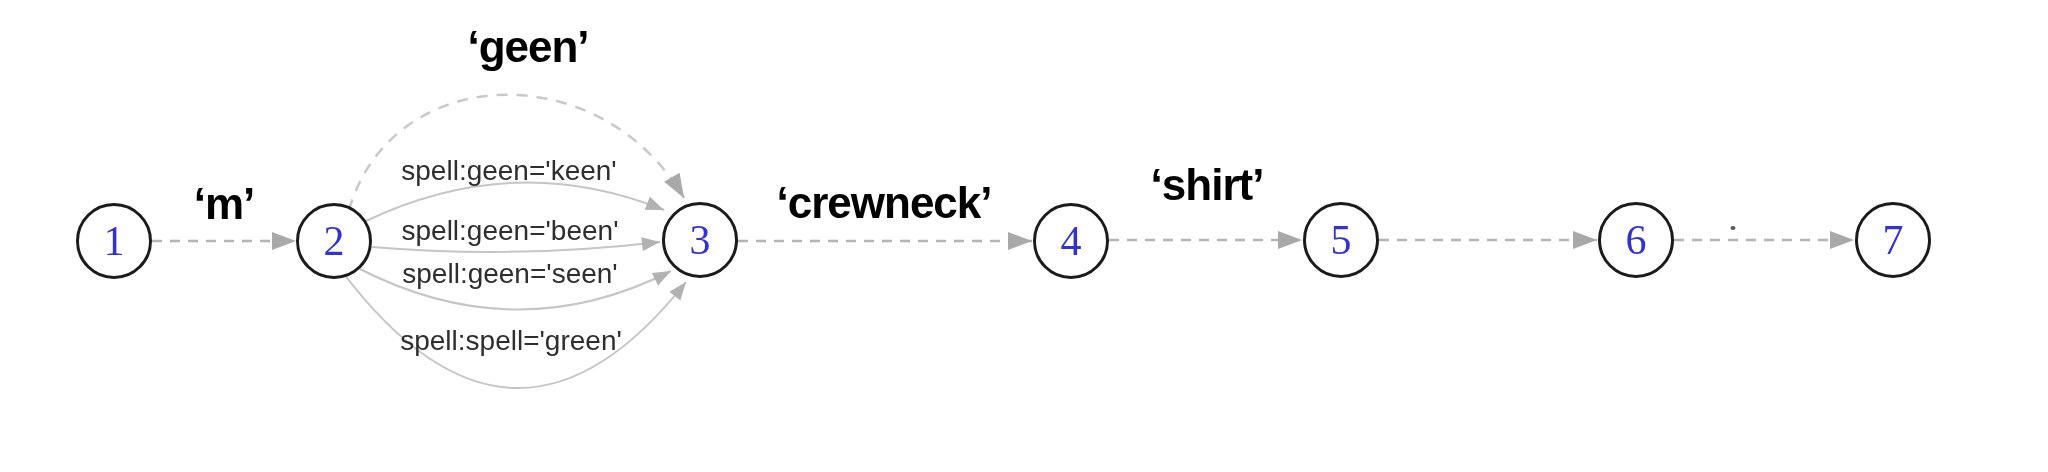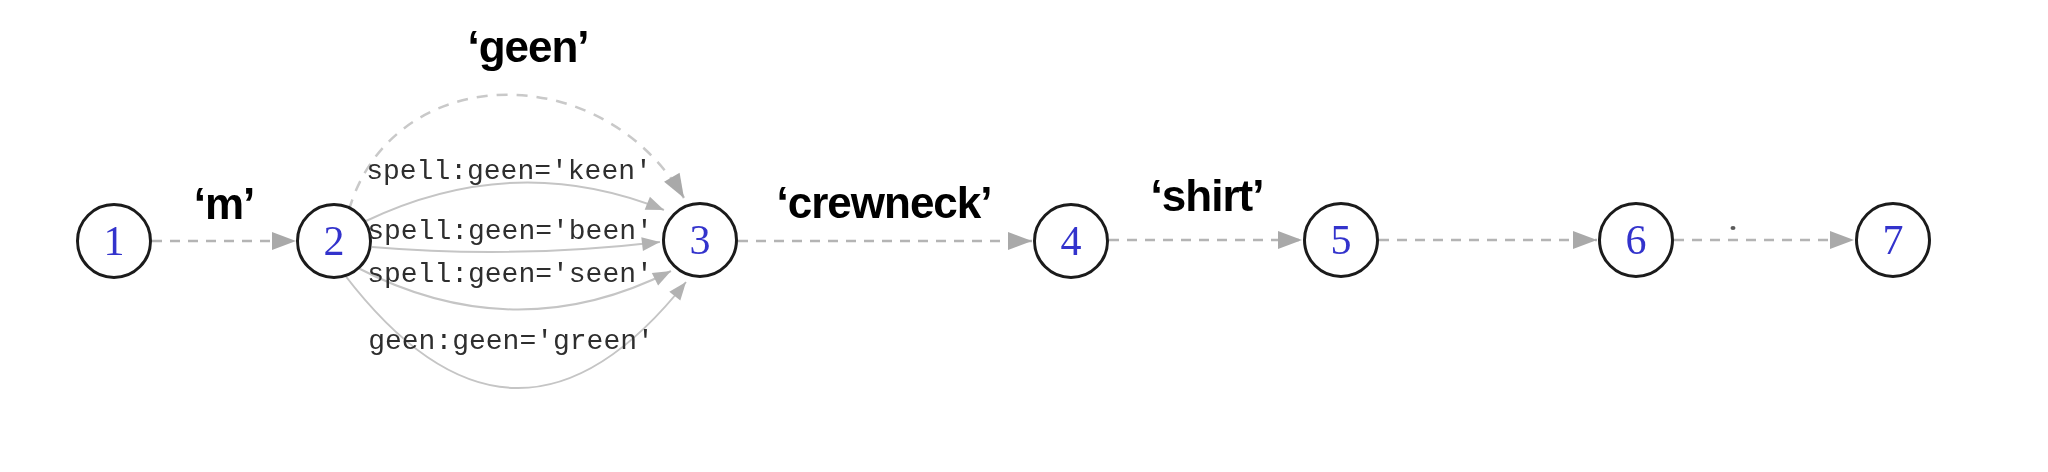--- a/index.html
+++ b/index.html
@@ -18,21 +18,21 @@
     font-family:"Liberation Serif",serif;font-size:42px;line-height:1;
     color:#3333cc;
   }
   .wlabel{
     position:absolute;transform:translate(-50%,-50%);
     font-weight:bold;font-size:44px;letter-spacing:-1px;color:#000000;
     white-space:nowrap;
   }
   .slabel{
     position:absolute;transform:translate(-50%,-50%);
-    font-family:Liberation Mono, monospace;font-size:28px;color:#2e2e2e;
+    font-family:Liberation Sans, sans-serif;font-size:28px;color:#2e2e2e;
     white-space:nowrap;
   }
   .stray-dot{
     position:absolute;width:5px;height:4px;border-radius:50%;
     background:#5a5a5a;transform:translate(-50%,-50%);
   }
 </style>
 </head>
 <body>
 
@@ -80,22 +80,22 @@
   <div class="node" style="left:1636px;top:240px">
     <span class="num">6</span>
   </div>
   <div class="node" style="left:1893px;top:240px">
     <span class="num">7</span>
   </div>
 
   <div class="wlabel" style="left:224px;top:204px">‘m’</div>
   <div class="wlabel" style="left:528px;top:47px">‘geen’</div>
   <div class="wlabel" style="left:884px;top:203px">‘crewneck’</div>
-  <div class="wlabel" style="left:1207px;top:196px">‘shirt’</div>
+  <div class="wlabel" style="left:1207px;top:185px">‘shirt’</div>
 
   <div class="slabel" style="left:509px;top:171px">spell:geen='keen'</div>
   <div class="slabel" style="left:510px;top:231px">spell:geen='been'</div>
   <div class="slabel" style="left:510px;top:274px">spell:geen='seen'</div>
-  <div class="slabel" style="left:511px;top:341px">geen:geen='green'</div>
+  <div class="slabel" style="left:511px;top:341px">spell:spell='green'</div>
 
   <div class="stray-dot" style="left:1733px;top:228px"></div>
 
 </div>
 
 </body></html>

